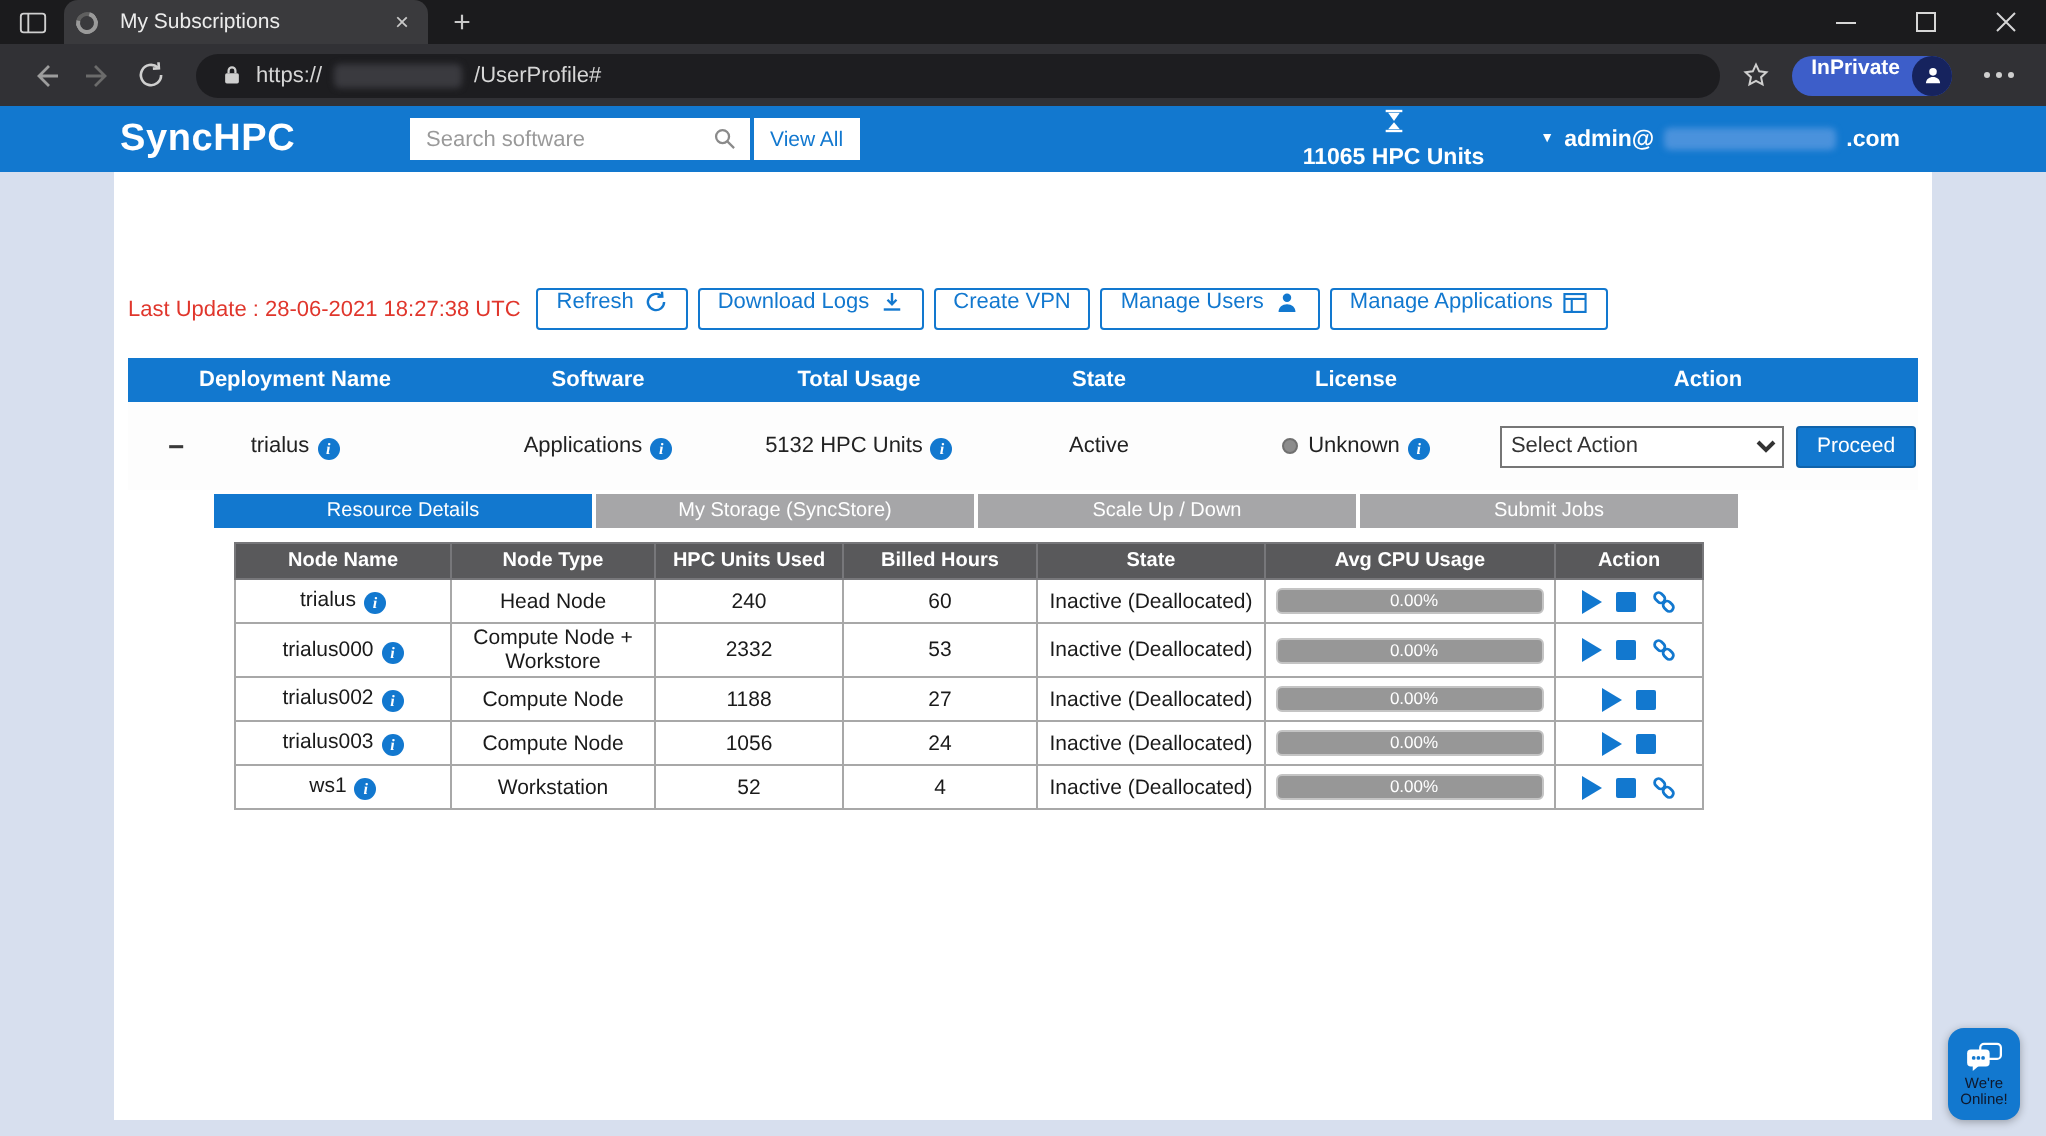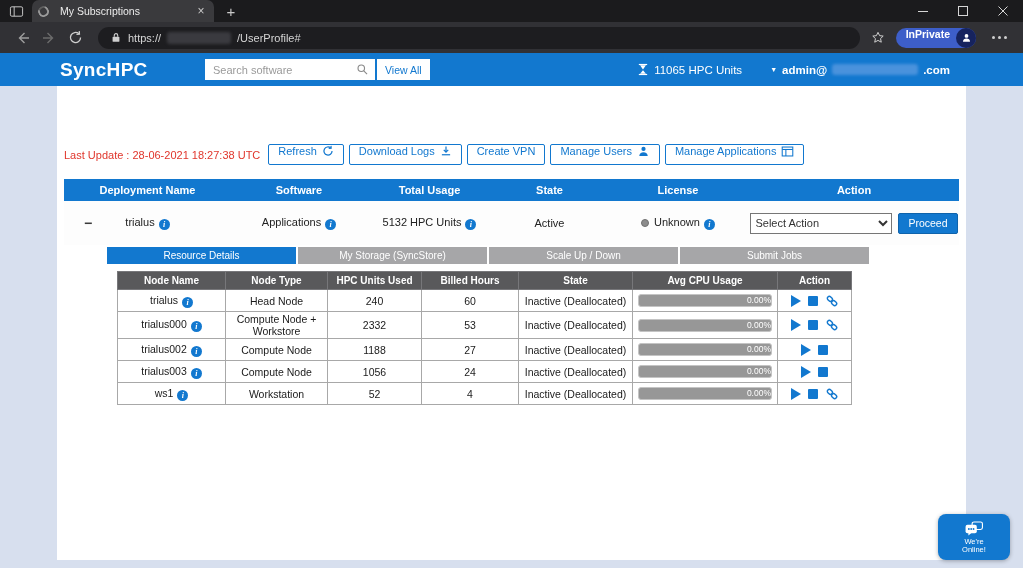--- a/index.html
+++ b/index.html
@@ -31,21 +31,21 @@
   
   .appheader { height:33px; background:#1278cf; display:flex; align-items:center; position:relative; }
   .brand { margin-left:60px; color:#fff; font-size:19px; font-weight:bold; letter-spacing:.3px; }
   .search-wrap { position:absolute; left:205px; top:6px; display:flex; align-items:center; }
   .search-box { position:relative; }
   .search-input { width:170px; height:21px; border:0; padding:0 24px 0 8px; font-size:11px; color:#444; }
   .search-input::placeholder { color:#9a9a9a; }
   .search-icon { position:absolute; right:6px; top:4px; }
   .viewall { margin-left:2px; height:21px; background:#fff; color:#1278cf; border:0; font-size:10.5px; padding:0 8px; cursor:pointer; }
   .hdr-right { margin-left:auto; display:flex; align-items:center; gap:28px; padding-right:73px; color:#fff; }
-  .units { display:flex; align-items:center; gap:6px; font-size:11.5px; font-weight:normal; }
+  .units { display:flex; align-items:center; gap:6px; font-size:11.5px; font-weight:bold;flex-direction:column; }
   .account { display:flex; align-items:center; gap:5px; font-size:11.5px; font-weight:bold; }
   .caret { font-size:7px; }
   .redacted-email { width:86px; height:11px; background:#4a92dc; border-radius:3px; filter:blur(1.5px); }
 
   
   .page { height:482px; background:#d7dfee; position:relative; }
   .page-inner { margin:0 57px; height:474px; background:#fff; position:relative; overflow:hidden; }
 
   .toolbar-row { position:absolute; top:58px; left:7px; display:flex; align-items:center; gap:5px; }
   .last-update { color:#e0362c; font-size:11px; margin-right:3px; white-space:nowrap; }
@@ -64,26 +64,26 @@
   .proceed { height:21px; background:#1278cf; color:#fff; border:1px solid #0f63ab; font-size:10.5px; padding:0 9px; border-radius:2px; cursor:pointer; }
 
   .tabs-row { position:absolute; top:161px; left:50px; width:762px; height:17px; display:flex; gap:2px; }
   .tab-btn { flex:1; display:flex; align-items:center; justify-content:center; color:#fff; font-size:10px; cursor:pointer; }
   .tab-btn.active { background:#1278cf; }
   .tab-btn.inactive { background:#a6a6a8; }
 
   .nodes-table { position:absolute; top:185px; left:60px; width:734px; border:1px solid #8f8f8f; }
   .nodes-table th { background:#59595b; color:#fff; font-size:10px; font-weight:bold; height:18px; border:1px solid #77777a; text-align:center; }
   .nodes-table td { border:1px solid #a8a8a8; font-size:10.5px; color:#1a1a1a; text-align:center; vertical-align:middle; height:22px; padding:1px 2px; background:#fff; }
-  .cpu-bar { width:134px; height:13px; margin:0 auto; background:#979797; border:1px solid #c4c4c4; border-radius:3px; color:#fff; font-size:8.5px; text-align:right; line-height:11px; padding-left:4px; }
+  .cpu-bar { width:134px; height:13px; margin:0 auto; background:#979797; border:1px solid #c4c4c4; border-radius:3px; color:#fff; font-size:8.5px; text-align:center; line-height:11px; padding-left:4px; }
   .actions { display:flex; align-items:center; justify-content:center; gap:7px; }
   .stop-icon { width:10px; height:10px; background:#1278cf; border-radius:1px; cursor:pointer; }
   .play-icon, .link-icon { cursor:pointer; display:flex; }
 
-  .chat-widget { position:absolute; right:13px; bottom:8px; width:72px; height:46px; background:#1278cf; border-radius:8px; display:flex; flex-direction:column; align-items:center; justify-content:center; gap:2px; color:#ffffff; box-shadow:0 1px 4px rgba(0,0,0,.3); cursor:pointer; }
+  .chat-widget { position:absolute; right:13px; bottom:8px; width:36px; height:46px; background:#1278cf; border-radius:8px; display:flex; flex-direction:column; align-items:center; justify-content:center; gap:2px; color:#0f172a; box-shadow:0 1px 4px rgba(0,0,0,.3); cursor:pointer; }
   .chat-text { font-size:7.5px; line-height:8px; text-align:center; }
 </style>
 </head>
 <body>
 
 <div class="window">
 
   <div class="titlebar">
     <div class="tb-icon">
       <svg width="15" height="15" viewBox="0 0 16 16">

